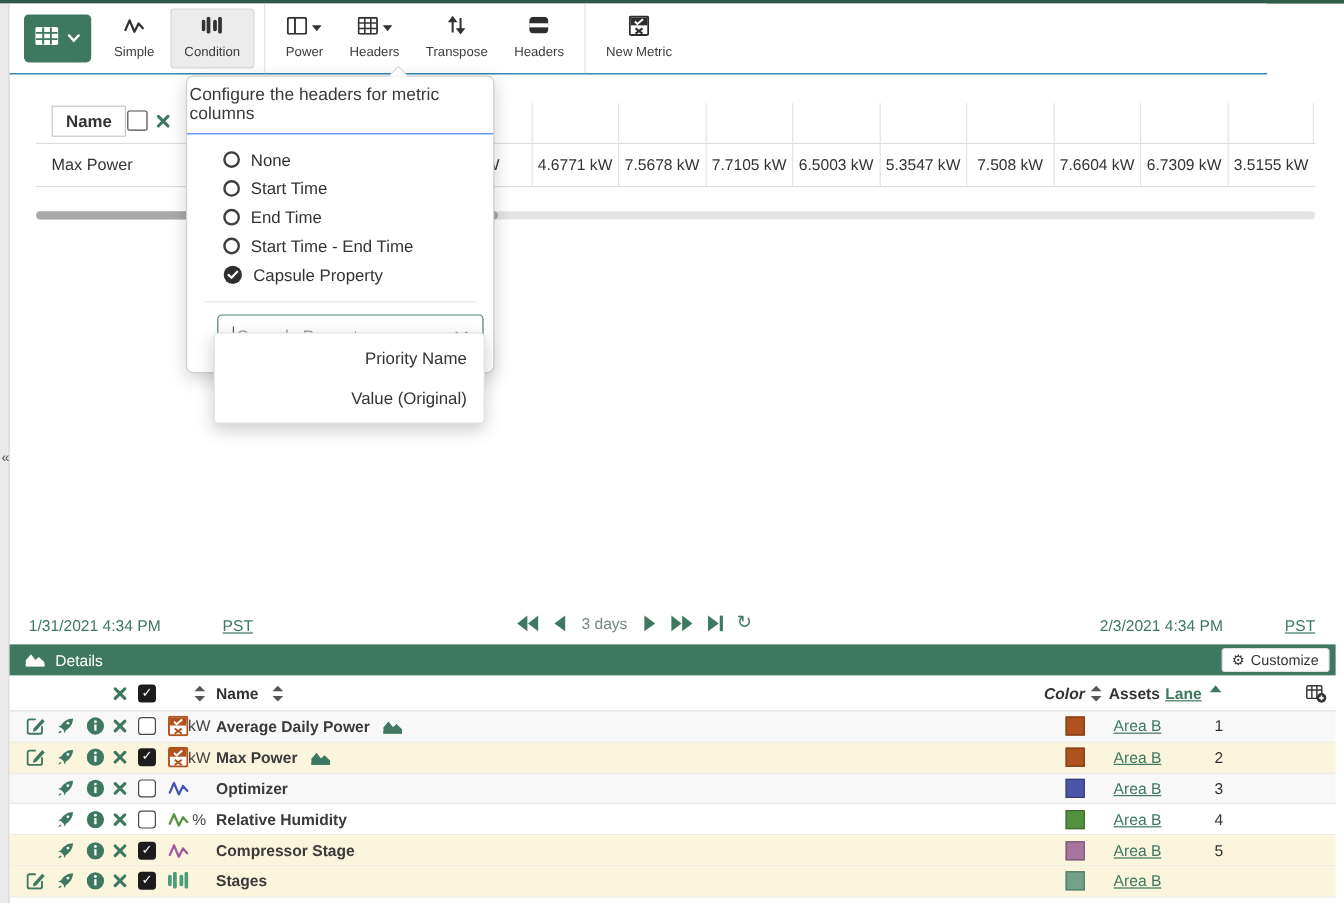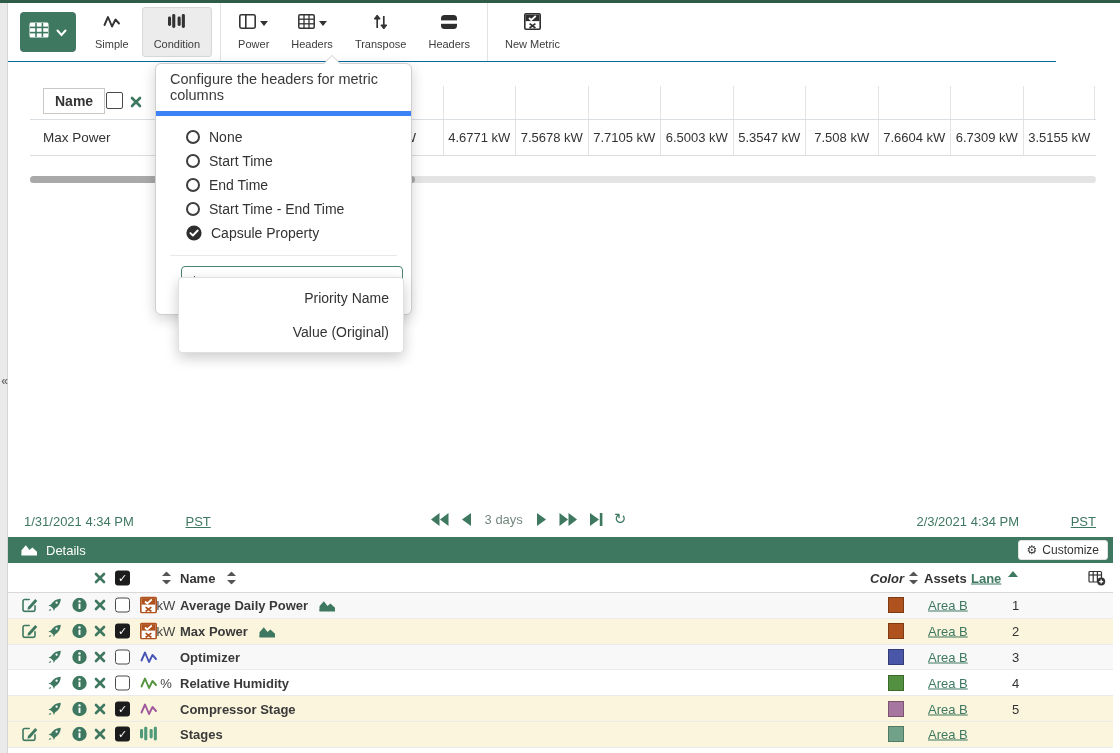--- a/index.html
+++ b/index.html
@@ -33,21 +33,21 @@
   #mt-row{left:30px;top:119px;width:1066px;height:37px;border-top:1px solid #d9dee3;border-bottom:1px solid #d9dee3;display:flex;box-sizing:border-box;background:#fff;}
   #mt-name{width:340px;display:flex;align-items:center;padding-left:13px;font-size:13.5px;color:#333;box-sizing:border-box;}
   .vcell{width:72.5px;border-left:1px solid #e3e3e3;display:flex;align-items:center;justify-content:center;font-size:13px;color:#333;white-space:nowrap;box-sizing:border-box;}
   #scrollbar{left:30px;top:176px;width:1066px;height:7px;background:#e4e4e4;border-radius:4px;}
   #scroll-thumb{width:385px;height:7px;background:#a9a9a9;border-radius:4px;cursor:pointer;}
 
   
   #popover{left:155px;top:63px;width:257px;background:#fff;border:1px solid #cfcfcf;border-radius:6px;box-shadow:0 4px 14px rgba(0,0,0,.18);z-index:40;box-sizing:border-box;}
   #popover::before{content:'';position:absolute;top:-9px;left:167px;border:9px solid transparent;border-top:none;border-bottom:9px solid #cfcfcf;}
   #popover::after{content:'';position:absolute;top:-8px;left:168px;border:8px solid transparent;border-top:none;border-bottom:8px solid #fff;}
-  .pop-title{padding:7px 14px 8px;font-size:14.5px;color:#3a3a3a;border-bottom:5px solid #3b82f6;}
+  .pop-title{padding:7px 2px 8px;font-size:14.5px;color:#3a3a3a;border-bottom:1px solid #3b82f6;}
   .pop-opts{padding:9px 0 3px 30px;}
   .opt{display:flex;align-items:center;gap:9px;height:24px;font-size:14px;color:#333;cursor:pointer;}
   .radio{width:14px;height:14px;border:2px solid #3f3f3f;border-radius:50%;background:#fff;box-sizing:border-box;flex:none;}
   .pop-hr{border-top:1px solid #e8e8e8;margin:7px 14px 0;}
   .pop-select{margin:10px 0 12px 25px;width:222px;height:36px;border:1px solid #4d836c;border-radius:4px;display:flex;align-items:center;padding:0 12px;box-sizing:border-box;cursor:pointer;background:#fff;}
   .cursorbar{width:1px;height:16px;background:#555;margin-right:2px;}
   .placeholder{color:#9a9a9a;font-size:14px;flex:1;}
 
   
   #ddmenu{left:178px;top:277px;width:226px;background:#fff;border:1px solid #e0e0e0;border-radius:4px;box-shadow:0 5px 14px rgba(0,0,0,.2);z-index:50;padding:3px 0;box-sizing:border-box;text-align:right;}

